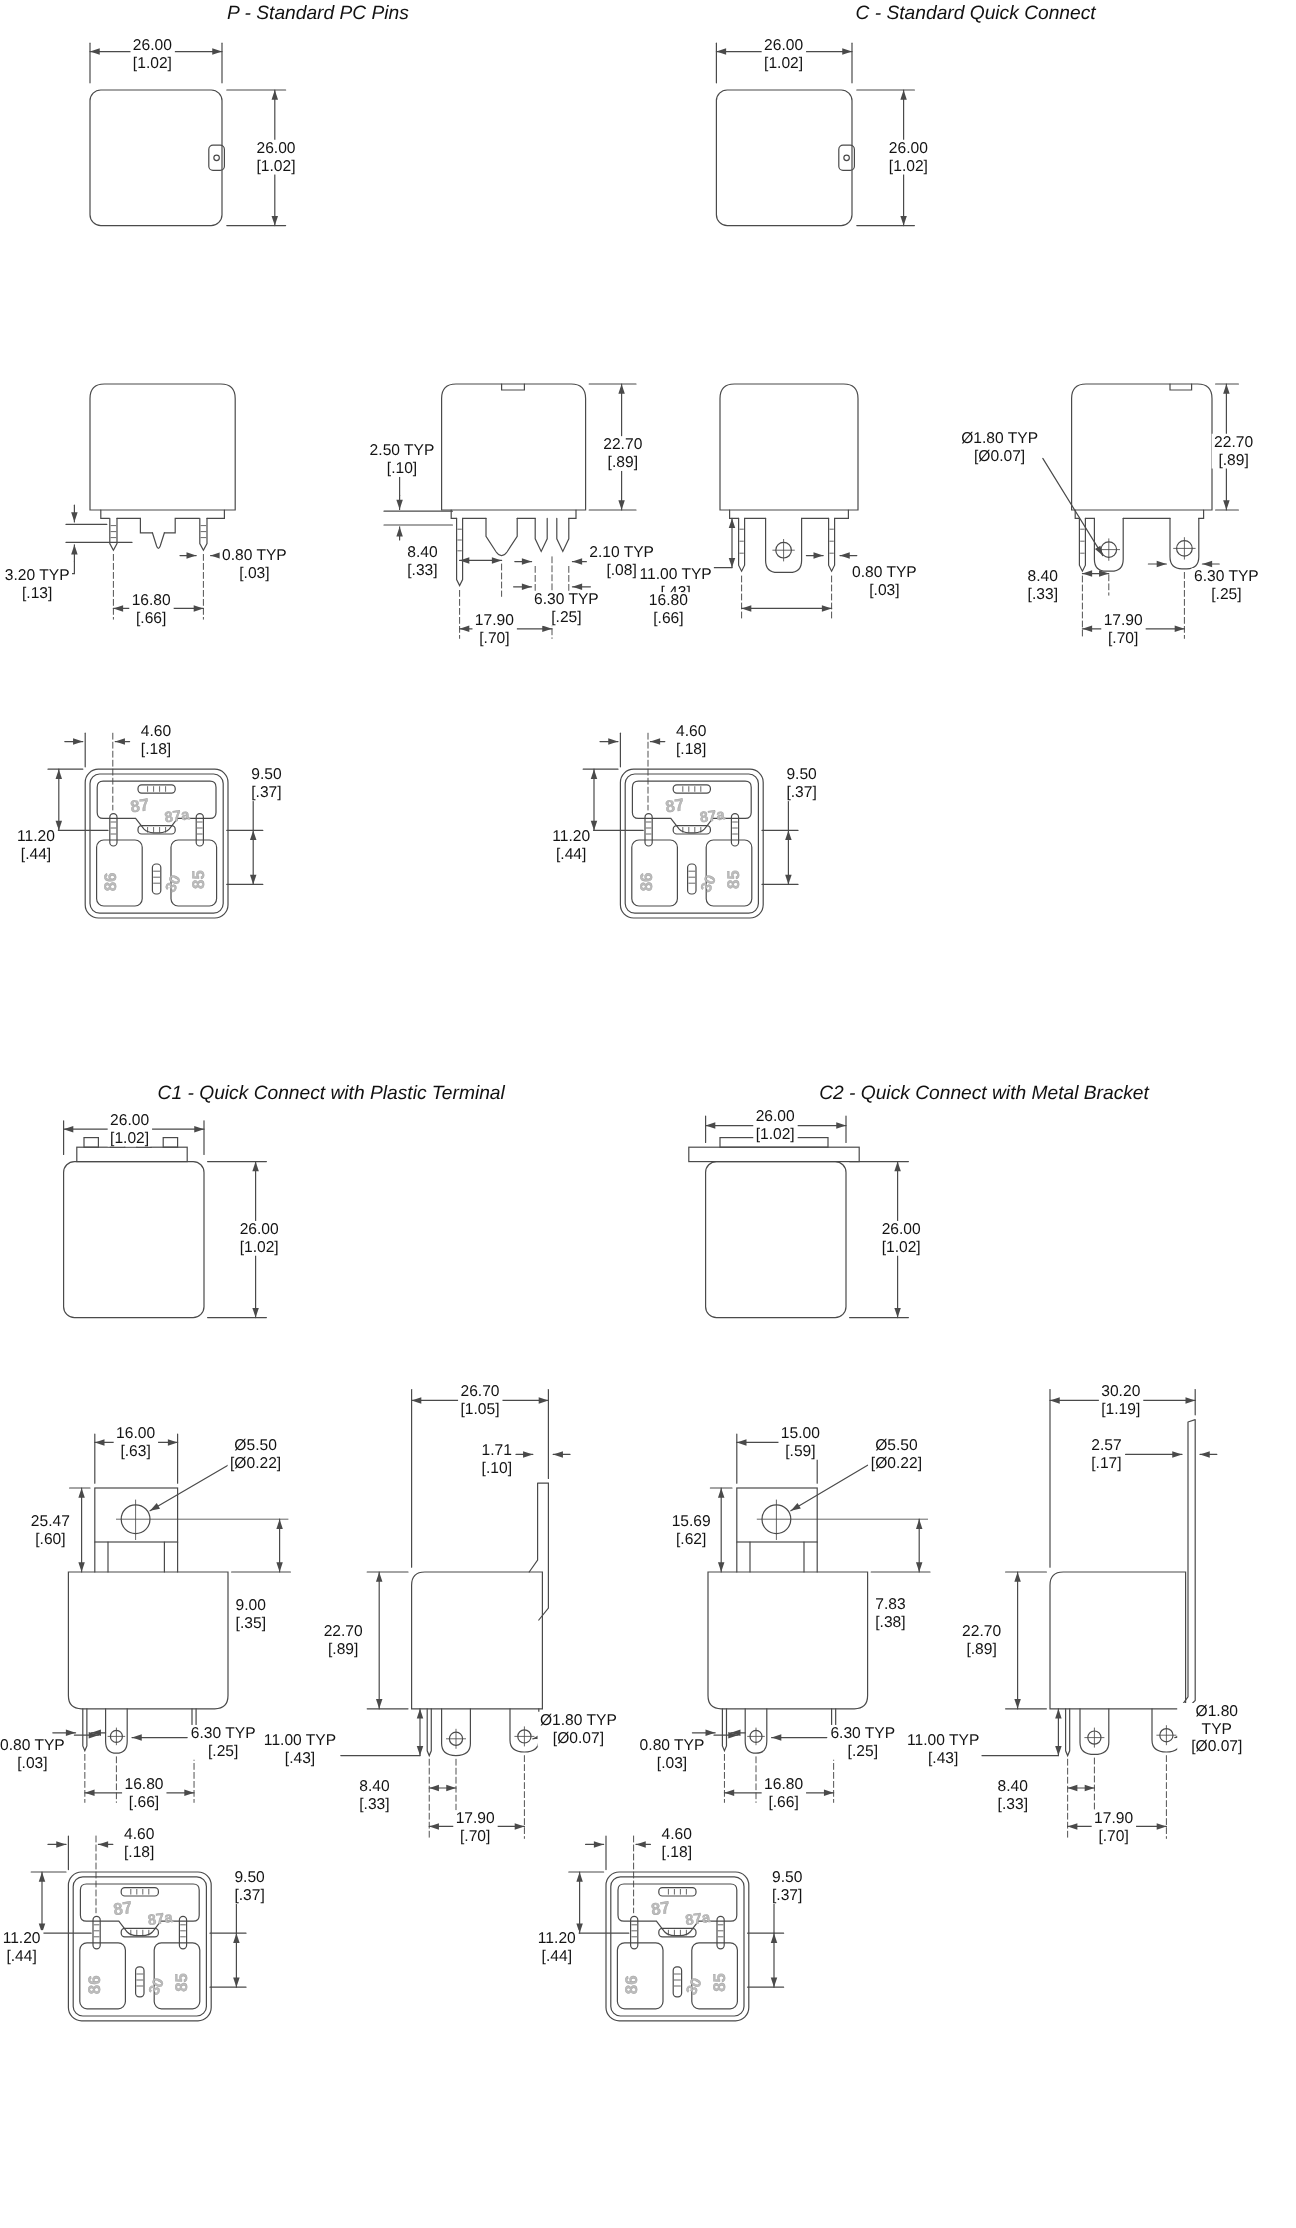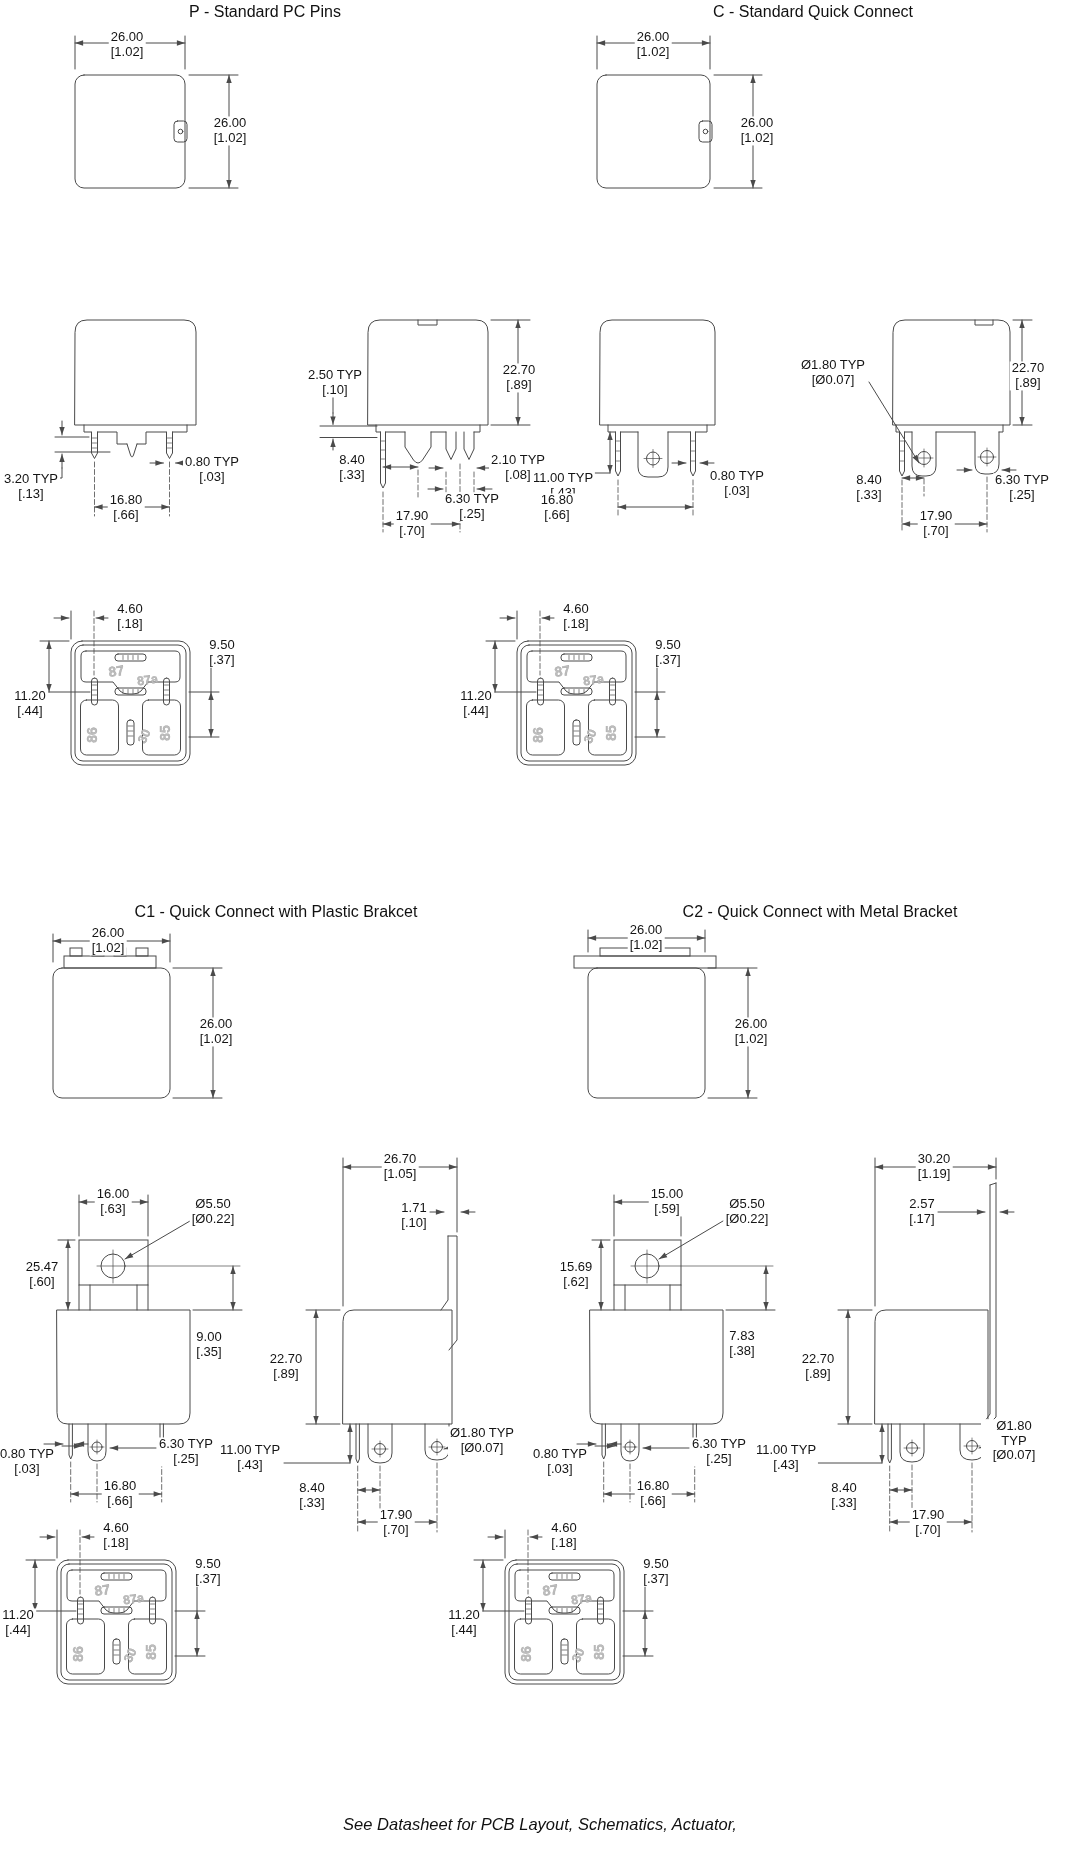--- a/index.html
+++ b/index.html
@@ -1,20 +1,20 @@
 <!DOCTYPE html>
 <html><head>
 <meta charset="utf-8">
 <style>
   html,body{margin:0;padding:0;background:#ffffff;}
   .page{position:relative;width:1080px;height:1857px;background:#fff;overflow:hidden;
         font-family:"Liberation Sans",sans-serif;}
   svg.art{position:absolute;left:0;top:0;z-index:1;}
   .title{position:absolute;transform:translate(-50%,0);font-size:16px;color:#111;
-         white-space:nowrap;z-index:3;}
+         white-space:nowrap;z-index:3;font-style:italic;}
   .dim{position:absolute;transform:translate(-50%,-50%);text-align:center;
        font-size:13px;line-height:1.12;color:#141414;background:#fff;
        white-space:pre-line;padding:0 2px;z-index:2;}
   .footer{position:absolute;left:540px;top:1813px;transform:translateX(-50%);
           text-align:center;font-style:italic;font-size:16.5px;line-height:1.35;
           color:#111;white-space:nowrap;z-index:2;}
   .pl{fill:#bdbdbd;stroke:#9e9e9e;stroke-width:0.35;
       font-family:"Liberation Sans",sans-serif;font-weight:bold;font-size:14px;}
   .pls{font-size:12.5px;}
   .cl{stroke-dasharray:5,2.5;stroke-width:0.8;}
@@ -371,21 +371,21 @@
     <line x1="882" y1="1424" x2="882" y2="1463" marker-start="url(#mS)" marker-end="url(#mE)"></line>
     <line x1="818" y1="1463" x2="882" y2="1463"></line>
     <line x1="889.7" y1="1490" x2="912" y2="1490" marker-start="url(#mS)" marker-end="url(#mE)"></line>
     <line x1="889.7" y1="1522" x2="972" y2="1522" marker-start="url(#mS)" marker-end="url(#mE)"></line>
     <line x1="991" y1="1445" x2="979" y2="1448" marker-end="url(#mE)"></line>
   </g>
 </svg>
 
 <div class="title" style="left:265px;top:3px">P - Standard PC Pins</div>
 <div class="title" style="left:813px;top:3px">C - Standard Quick Connect</div>
-<div class="title" style="left:276px;top:903px">C1 - Quick Connect with Plastic Brakcet</div>
+<div class="title" style="left:276px;top:903px">C1 - Quick Connect with Plastic Terminal</div>
 <div class="title" style="left:820px;top:903px">C2 - Quick Connect with Metal Bracket</div>
 
 <div class="dim" style="left:127px;top:45px">26.00
 [1.02]</div>
 <div class="dim" style="left:230px;top:131px">26.00
 [1.02]</div>
 <div class="dim" style="left:31px;top:487px">3.20 TYP
 [.13]</div>
 <div class="dim" style="left:212px;top:470px">0.80 TYP
 [.03]</div>
@@ -513,16 +513,15 @@
 [.44]</div>
 
 <div class="dim" style="left:564px;top:1536px">4.60
 [.18]</div>
 <div class="dim" style="left:656px;top:1572px">9.50
 [.37]</div>
 <div class="dim" style="left:464px;top:1623px">11.20
 [.44]</div>
 
 <div class="footer">
-  <div>See Datasheet for PCB Layout, Schematics, Actuator,</div>
 </div>
 
 </div>
 
 </body></html>

